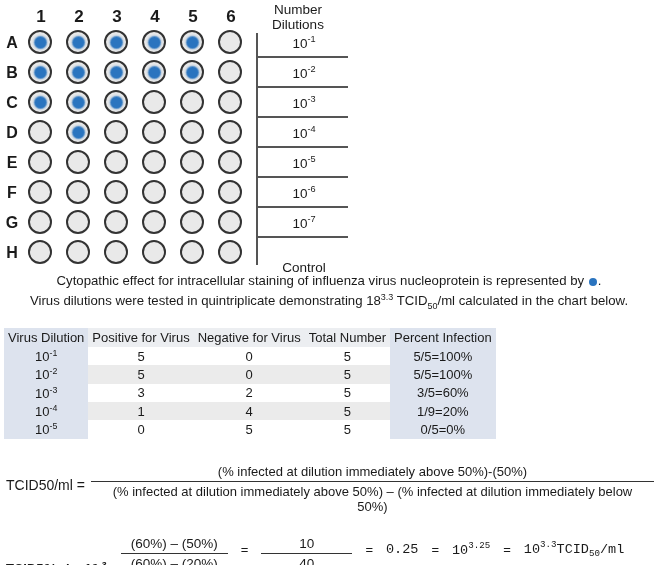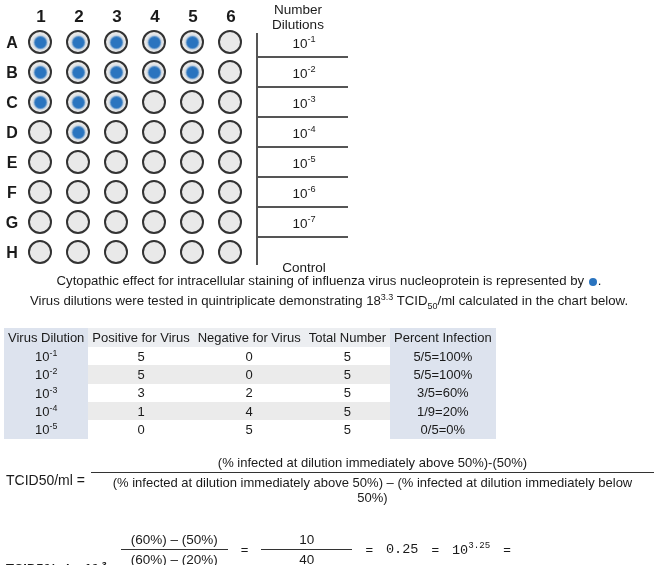--- a/index.html
+++ b/index.html
@@ -166,20 +166,21 @@
   #formula1 .lhs {
     font-size: 14px;
     white-space: nowrap;
     margin-right: 6px;
   }
   .frac {
     display: inline-flex;
     flex-direction: column;
     align-items: center;
     text-align: center;
+    margin-top: 9px;
   }
   .frac .num { padding: 0 6px 2px 6px; }
   .frac .den { padding: 2px 6px 0 6px; border-top: 1.5px solid #333; }
   #formula1 .frac { flex: 1; }
 
   #formula2 {
     position: absolute;
     left: 6px;
     top: 522px;
     width: 648px;
@@ -386,13 +387,14 @@
   <span class="eq">=</span>
   <span class="frac frac3">
     <span class="num">10</span>
     <span class="den">40</span>
   </span>
   <span class="eq">=</span>
   <span class="plain">0.25</span>
   <span class="eq">=</span>
   <span class="plain"><span>10</span><sup>3.25</sup></span>
   <span class="eq">=</span>
+  <span class="plain"><span>10</span><sup>3.3</sup><span>TCID</span><sub>50</sub><span>/ml</span></span>
 </div>
 
 </body></html>

